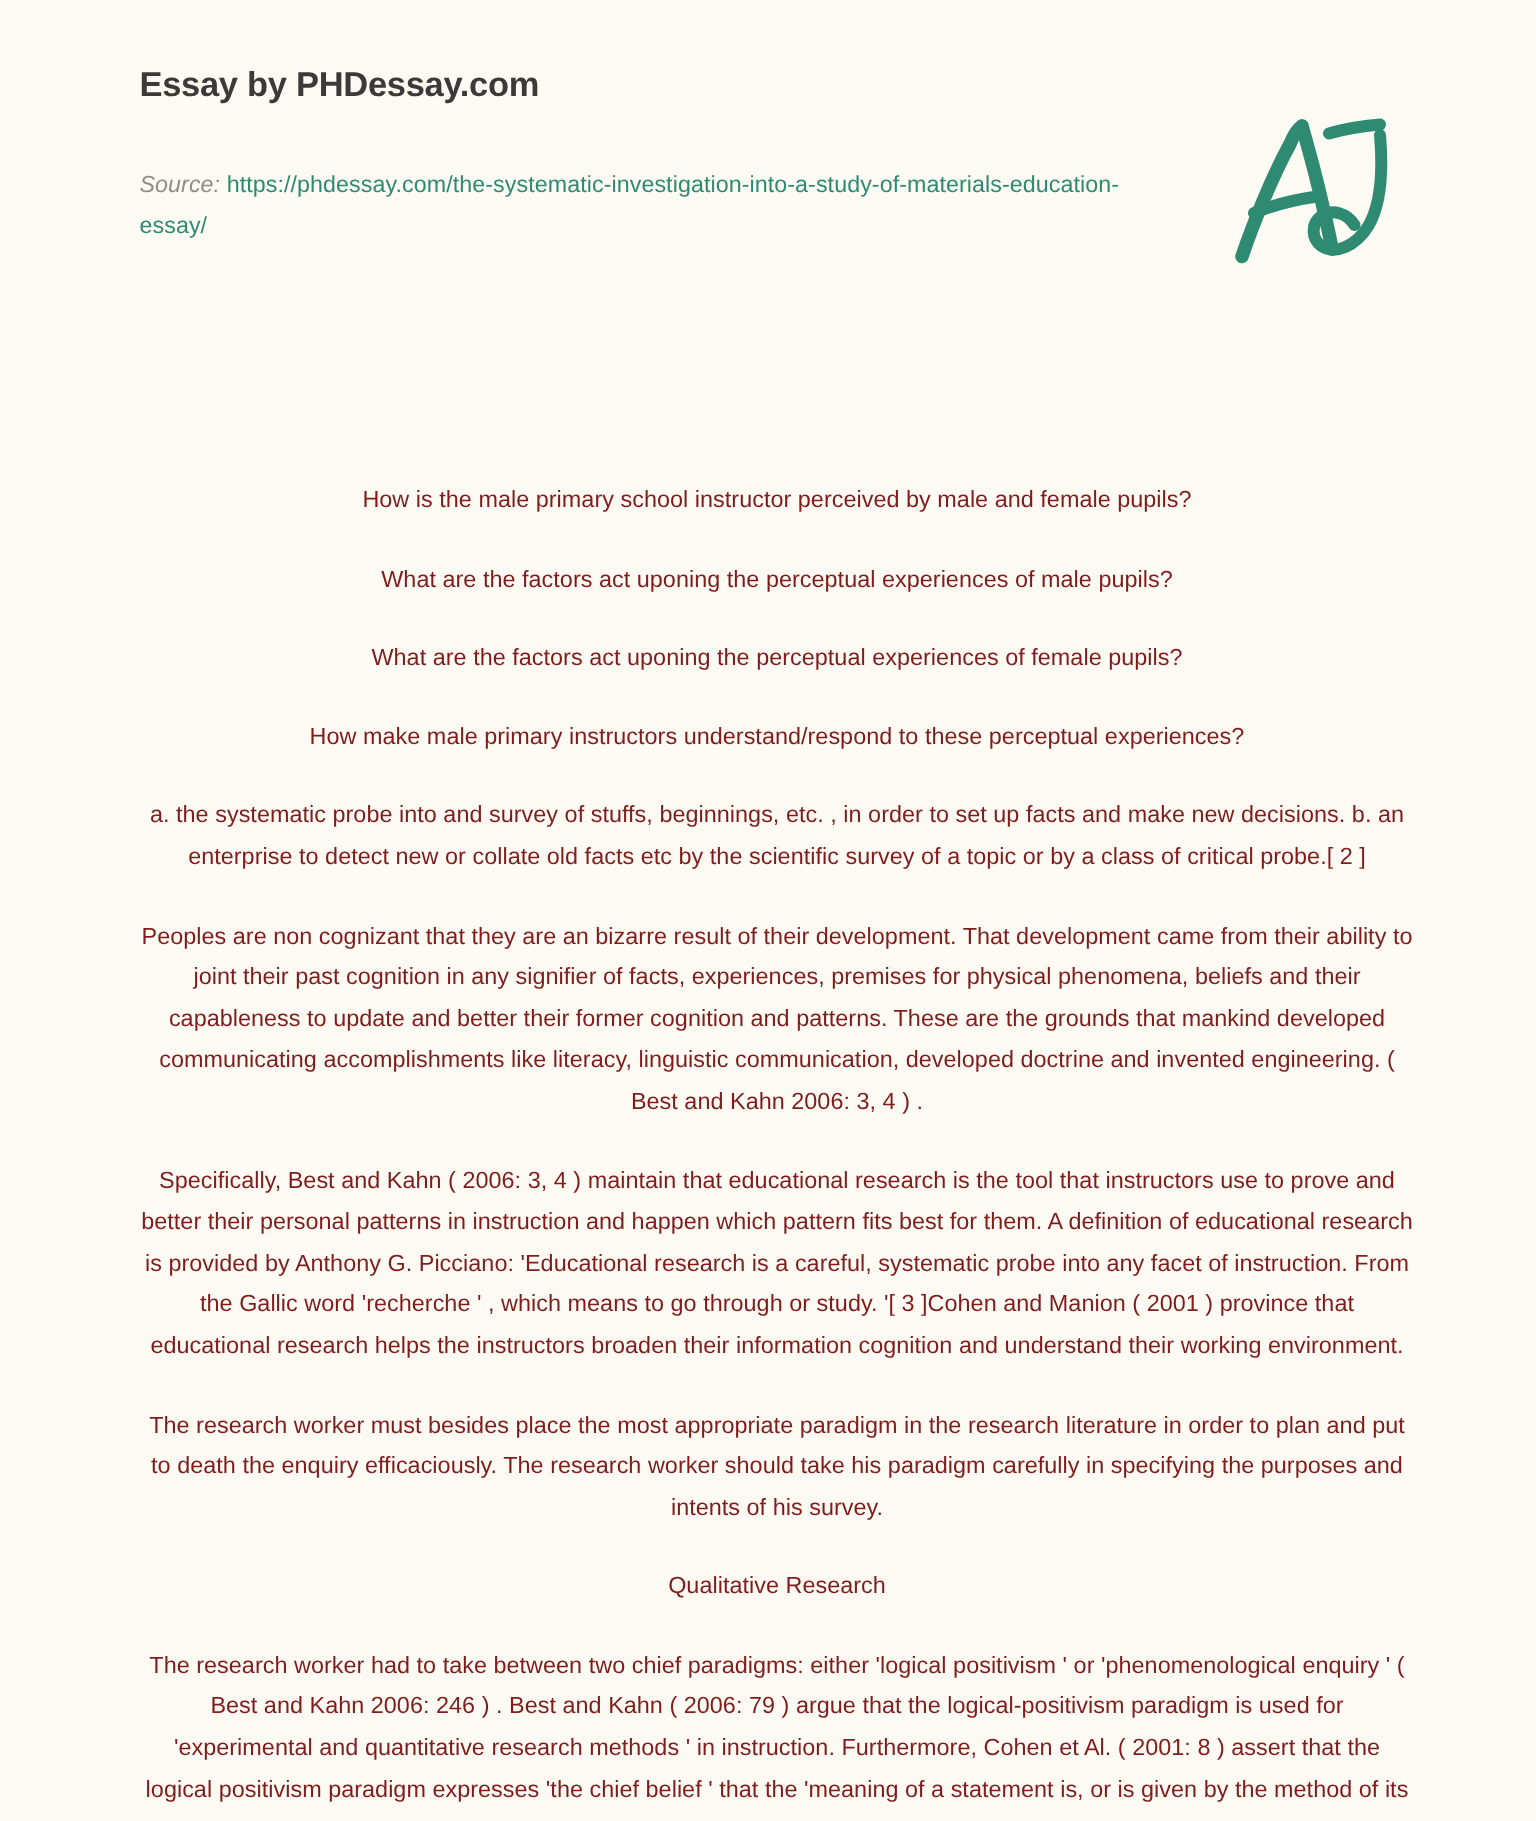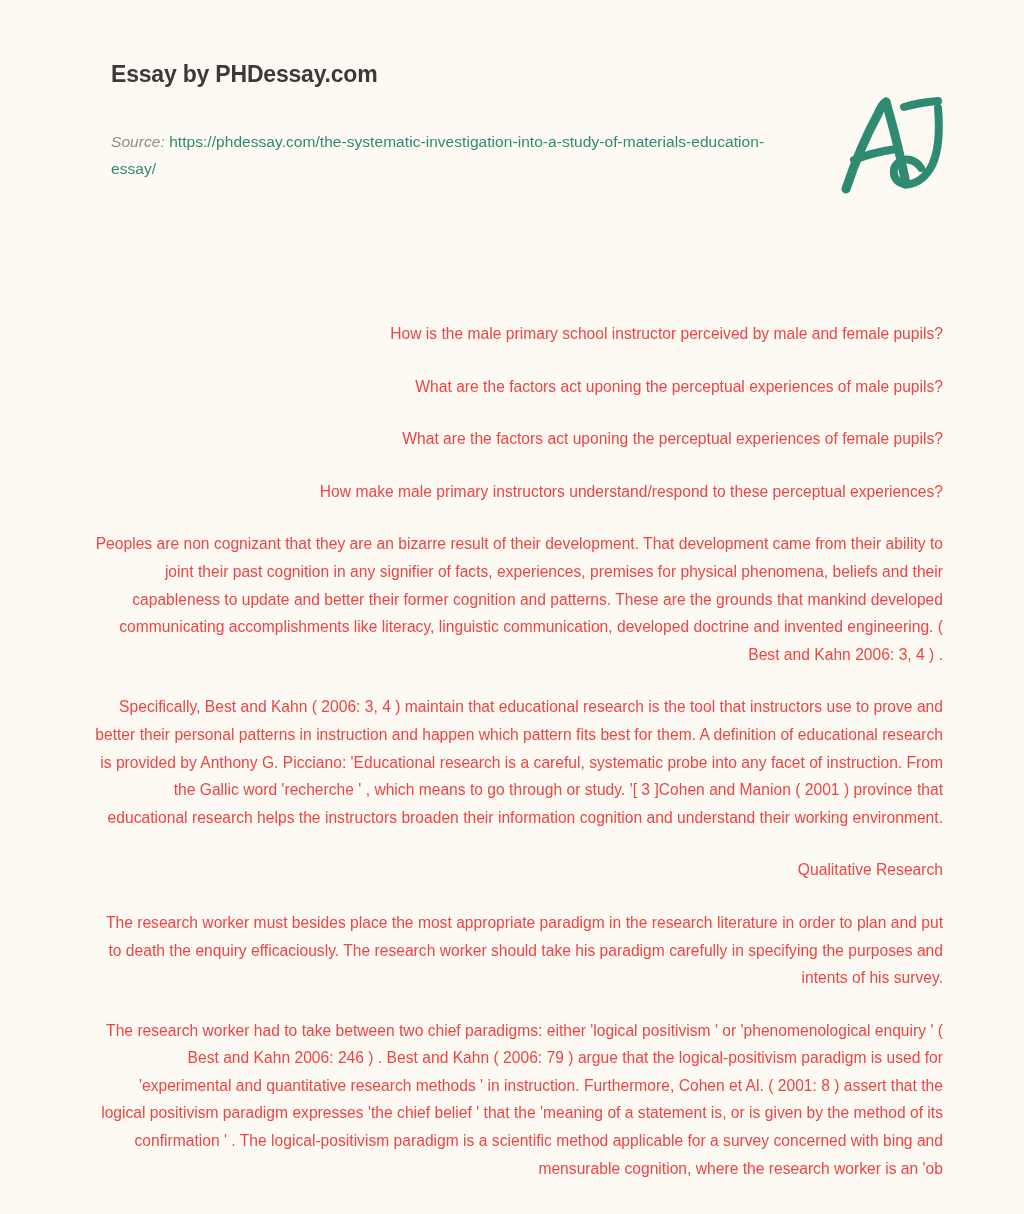--- a/index.html
+++ b/index.html
@@ -14,21 +14,21 @@
     background: #fdfaf4;
     font-family: "Liberation Sans", sans-serif;
     overflow: hidden;
     position: relative;
   }
 
   .page {
     position: relative;
     width: 1024px;
     height: 1214px;
-    padding: 18px;
+    padding: 0;
   }
 
   
   .header {
     position: relative;
     padding: 0 88px;
   }
 
   .brand-line {
     position: absolute;
@@ -95,23 +95,23 @@
     position: absolute;
     top: 320px;
     left: 93px;
     width: 850px;
   }
 
   .body-content p {
     margin: 0 0 25px 0;
     font-size: 15.6px;
     line-height: 1.77;
-    color: #ef4444;
+    color: #7f1d1d;
     letter-spacing: 0.02px;
-    text-align: right;
+    text-align: center;
   }
   .body-content p:last-child {
     margin-bottom: 0;
   }
 </style>
 </head>
 <body>
 
 <div class="page">
 
@@ -142,20 +142,21 @@
     </div>
 
   </div>
 
 
   <div class="body-content">
     <p>How is the male primary school instructor perceived by male and female pupils?</p>
     <p>What are the factors act uponing the perceptual experiences of male pupils?</p>
     <p>What are the factors act uponing the perceptual experiences of female pupils?</p>
     <p>How make male primary instructors understand/respond to these perceptual experiences?</p>
+    <p>a. the systematic probe into and survey of stuffs, beginnings, etc. , in order to set up facts and make new decisions. b. an enterprise to detect new or collate old facts etc by the scientific survey of a topic or by a class of critical probe.[ 2 ]</p>
     <p>Peoples are non cognizant that they are an bizarre result of their development. That development came from their ability to joint their past cognition in any signifier of facts, experiences, premises for physical phenomena, beliefs and their capableness to update and better their former cognition and patterns. These are the grounds that mankind developed communicating accomplishments like literacy, linguistic communication, developed doctrine and invented engineering. ( Best and Kahn 2006: 3, 4 ) .</p>
     <p>Specifically, Best and Kahn ( 2006: 3, 4 ) maintain that educational research is the tool that instructors use to prove and better their personal patterns in instruction and happen which pattern fits best for them. A definition of educational research is provided by Anthony G. Picciano: 'Educational research is a careful, systematic probe into any facet of instruction. From the Gallic word 'recherche ' , which means to go through or study. '[ 3 ]Cohen and Manion ( 2001 ) province that educational research helps the instructors broaden their information cognition and understand their working environment.</p>
+    <p>The research worker must besides place the most appropriate paradigm in the research literature in order to plan and put to death the enquiry efficaciously. The research worker should take his paradigm carefully in specifying the purposes and intents of his survey.</p>
     <p>Qualitative Research</p>
-    <p>The research worker must besides place the most appropriate paradigm in the research literature in order to plan and put to death the enquiry efficaciously. The research worker should take his paradigm carefully in specifying the purposes and intents of his survey.</p>
     <p>The research worker had to take between two chief paradigms: either 'logical positivism ' or 'phenomenological enquiry ' ( Best and Kahn 2006: 246 ) . Best and Kahn ( 2006: 79 ) argue that the logical-positivism paradigm is used for 'experimental and quantitative research methods ' in instruction. Furthermore, Cohen et Al. ( 2001: 8 ) assert that the logical positivism paradigm expresses 'the chief belief ' that the 'meaning of a statement is, or is given by the method of its confirmation ' . The logical-positivism paradigm is a scientific method applicable for a survey concerned with bing and mensurable cognition, where the research worker is an 'ob</p>
   </div>
 
 </div>
 
 </body></html>

